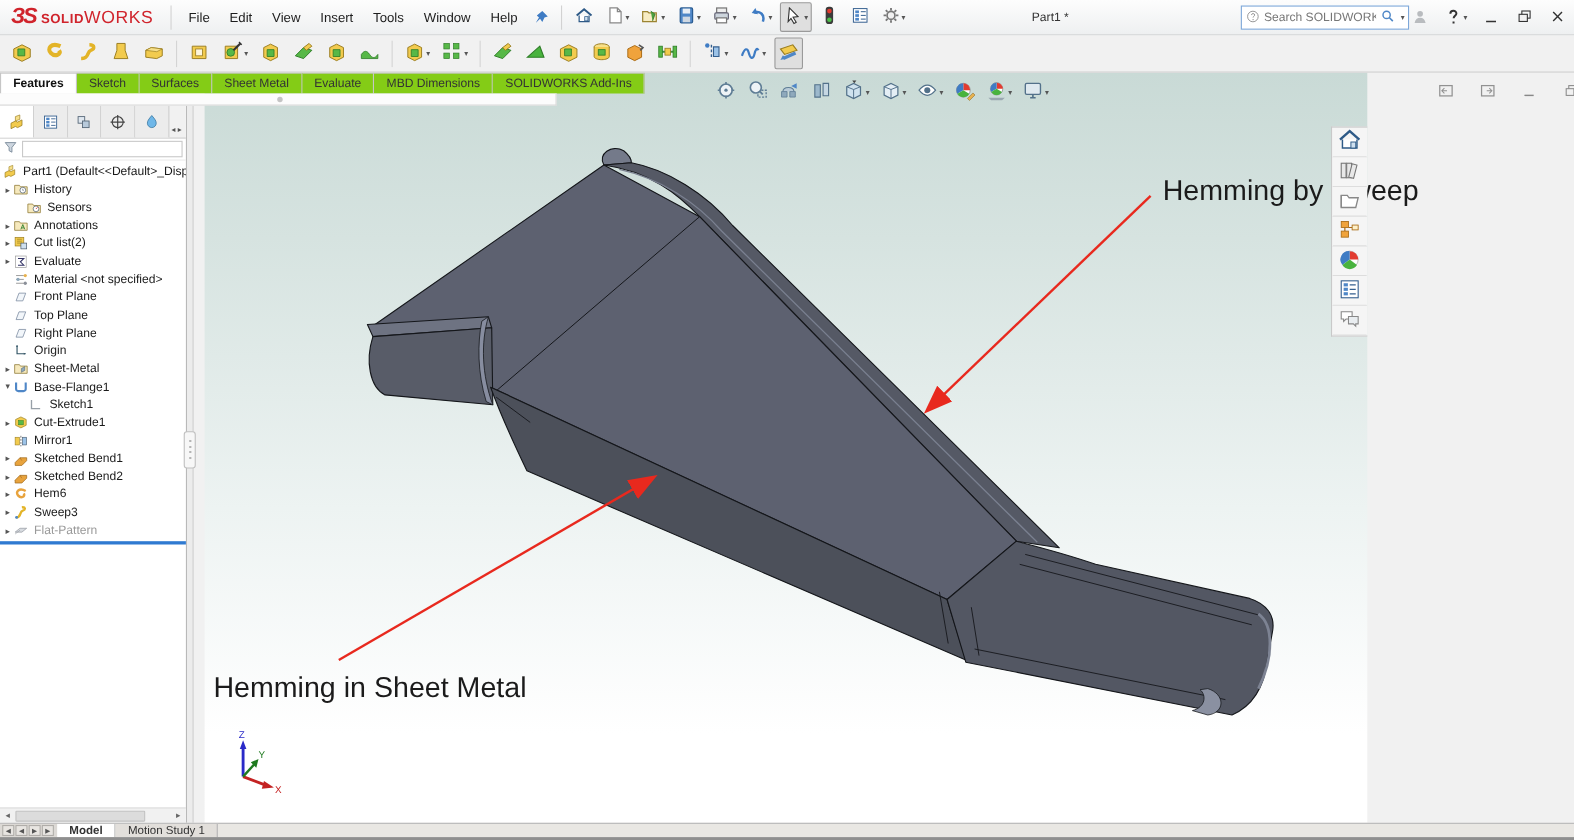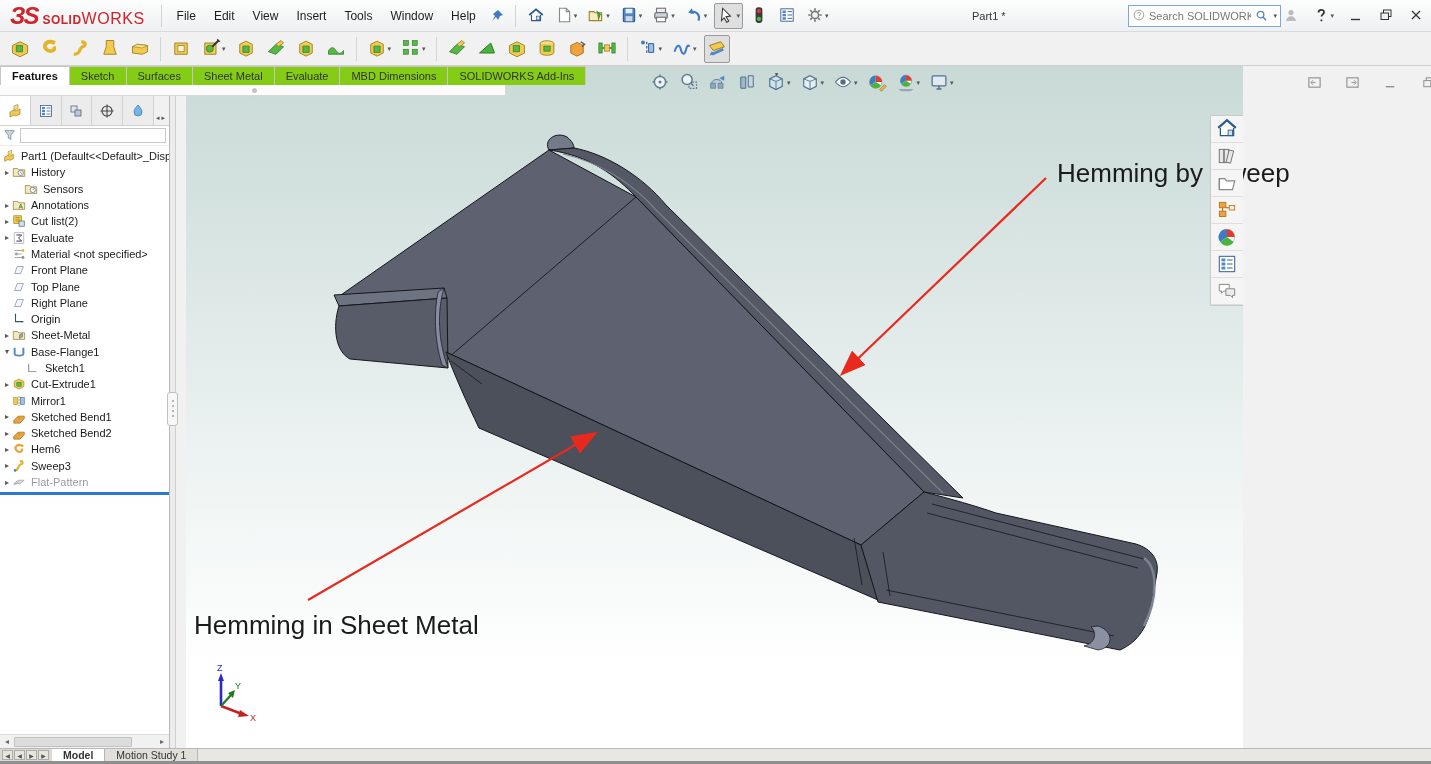--- a/index.html
+++ b/index.html
@@ -1,33 +1,33 @@
 <!DOCTYPE html>
 <html><head>
 <meta charset="utf-8">
 <style>
   *{margin:0;padding:0;box-sizing:border-box}
   html,body{width:1431px;height:764px;overflow:hidden}
   body{position:relative;font-family:"Liberation Sans",sans-serif;font-size:11px;color:#222;background:#f1f1f1}
   
   .titlebar{position:absolute;left:0;top:0;width:1431px;height:32px;background:linear-gradient(#fdfdfd,#eef0f1);border-bottom:1px solid #d8dadb;display:flex;align-items:center;z-index:40}
   .logo{display:flex;align-items:baseline;padding:0 10px;white-space:nowrap}
-  .logo-ds{color:#d0242c;font-weight:bold;font-style:italic;font-size:24px;letter-spacing:-2px;margin-right:5px}
+  .logo-ds{color:#d0242c;font-weight:bold;font-style:italic;font-size:20px;letter-spacing:-2px;margin-right:5px}
   .logo-solid{color:#d0242c;font-weight:bold;font-size:12px;letter-spacing:.5px}
   .logo-works{color:#d0242c;font-weight:normal;font-size:16px;letter-spacing:.5px}
   .vsep{width:1px;height:22px;background:#d2d2d2;margin:0 6px;flex:none}
   .menubar{display:flex;align-items:flex-start}
   .mi{padding:0 9px;font-size:12px;color:#1d1d1d;cursor:default}
   .pinbtn{display:inline-flex;margin:0 4px}
   .quickbar{display:flex;align-items:center}
   .tbtn{display:inline-flex;align-items:center;padding:2px;margin:0 2px;border:1px solid transparent;border-radius:2px}
   .tbtn.sel{background:#dfdfdf;border-color:#9a9a9a}
   .caret{font-size:7px;color:#555;margin-left:1px}
   .tsep{width:1px;height:24px;background:#d4d4d4;margin:0 5px;flex:none}
-  .doc-title{position:absolute;left:972px;top:10px;font-size:11px;color:#333}
+  .doc-title{position:absolute;left:938px;top:10px;font-size:11px;color:#333}
   .searchbox{position:absolute;left:1128px;top:5px;width:153px;height:22px;border:1px solid #7da7d9;background:#fff;display:flex;align-items:center;padding:0 3px;gap:3px}
   .search-text{color:#777;font-size:11px;flex:1;white-space:nowrap;overflow:hidden}
   .wincontrols{position:absolute;right:4px;top:0;height:32px;display:flex;align-items:center;gap:8px}
   .wincontrols .tbtn{margin:0}
   
   .toolbar2{position:absolute;left:0;top:32px;width:1431px;height:34px;background:#f1f1f1;border-bottom:1px solid #cfcfcf;display:flex;align-items:center;padding-left:5px;z-index:35}
   
   .viewport{position:absolute;left:186px;top:66px;width:1057px;height:682px;background:linear-gradient(180deg,#c9dad6 0%,#d6e3e0 22%,#edf3f2 58%,#ffffff 88%)}
   .scene{position:absolute;left:0;top:0}
   .headsup{position:absolute;left:460px;top:3px;display:flex;align-items:center;gap:1px}

